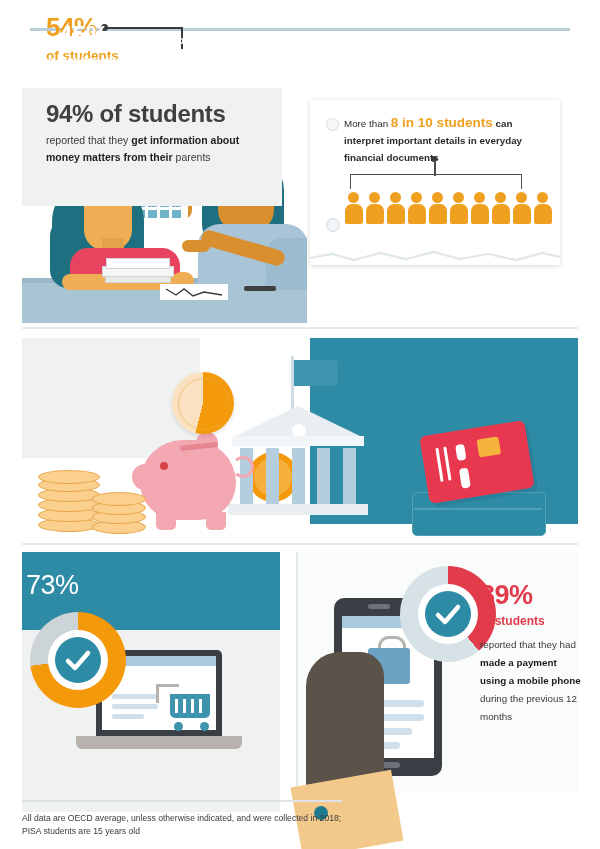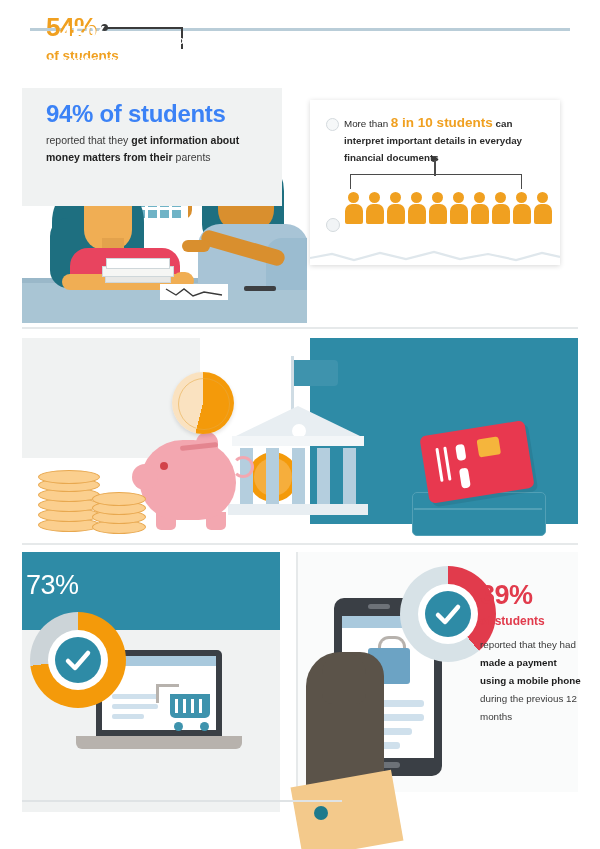--- a/index.html
+++ b/index.html
@@ -24,21 +24,21 @@
     position:absolute; left:32px; top:42px;
     font-size:31px; font-weight:bold; color:#e13b4c;
     letter-spacing:-0.4px;
   }
 
   
   #sec1 { position:absolute; left:0; top:88px; width:600px; height:235px; }
   #sec1-left-panel { position:absolute; left:22px; top:0; width:260px; height:118px; background:#f0f2f2; }
   #stat1-value {
     position:absolute; left:46px; top:12px;
-    font-size:24px; font-weight:bold; color:#3b82f6; letter-spacing:-0.3px;
+    font-size:24px; font-weight:bold; color:#404040; letter-spacing:-0.3px;
   }
   #stat1-desc {
     position:absolute; left:46px; top:44px; width:215px;
     font-size:10.5px; color:#3a3a3a; line-height:17px;
   }
   #stat1-desc b { font-weight:bold; color:#222; }
 
   
   #scene1 { position:absolute; left:22px; top:0; width:285px; height:235px; overflow:hidden; }
   #table-surface { position:absolute; left:0; top:190px; width:285px; height:45px; background:#a9c5d4; }
@@ -472,14 +472,15 @@
     </svg>
   </div>
 
   <div id="stat5-value">39%</div>
   <div id="stat5-sub">of students</div>
   <div id="stat5-desc">
     <span>reported that they had </span><b>made a payment using a mobile phone</b><span> during the previous 12 months</span>
   </div>
 
   <div id="footer-rule"></div>
+  <div id="footer-note">All data are OECD average, unless otherwise indicated, and were collected in 2018; PISA students are 15 years old</div>
 
 </div>
 
 </body></html>

